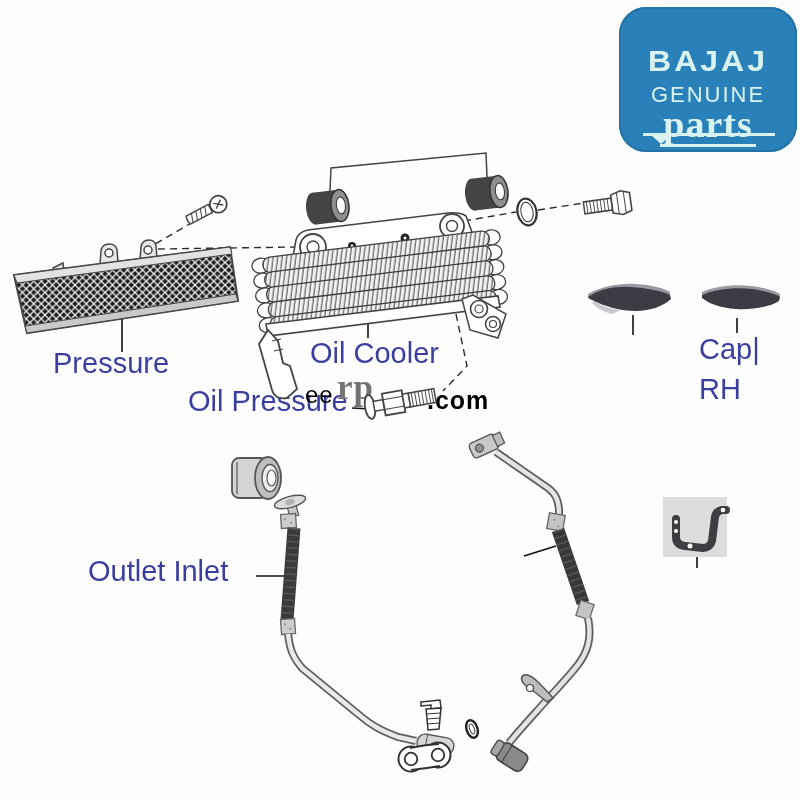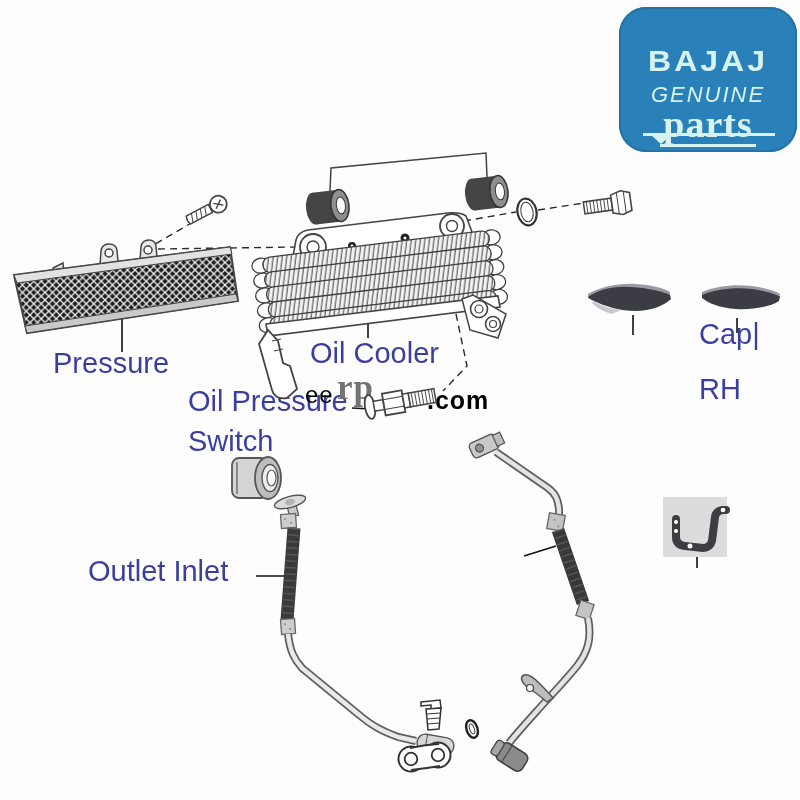--- a/index.html
+++ b/index.html
@@ -16,39 +16,38 @@
   .wm-bold{font-weight:bold;font-size:25px;}
 
   
   svg.art{position:absolute;left:0;top:0;z-index:4;pointer-events:none;}
 
   
   .logo{position:absolute;left:619px;top:7px;width:178px;height:145px;background:#2a81ba;
         border-radius:27px;z-index:5;text-align:center;color:#d8f3ef;
         box-shadow:inset 0 0 0 2px #2472a6;}
   .logo-brand{margin-top:36px;font-size:32px;font-weight:800;letter-spacing:3px;transform:scaleY(.92);}
-  .logo-genuine{margin-top:2px;font-size:22px;font-weight:400;letter-spacing:2px;font-style:italic;}
+  .logo-genuine{margin-top:2px;font-size:22px;font-weight:400;letter-spacing:2px;}
   .logo-parts{margin-top:-3px;font-size:38px;font-weight:800;letter-spacing:1px;display:inline-block;
               border-bottom:3px solid #d8f3ef;line-height:1.02;padding:0 3px;font-family:Liberation Serif, serif;}
   .logo-rule{position:absolute;left:24px;top:126px;width:132px;height:2.5px;background:#d8f3ef;}
   .logo-arrow{position:absolute;left:32px;top:128px;width:0;height:0;
               border-left:10px solid transparent;border-right:10px solid transparent;
               border-top:9px solid #d8f3ef;}
 </style>
 </head>
 <body>
 
 <div class="stage">
 
   <div class="label" style="left:53px;top:348px">Pressure</div>
   <div class="label" style="left:310px;top:338px">Oil Cooler</div>
-  <div class="label" style="left:699px;top:319px">Cap|</div>
+  <div class="label" style="left:699px;top:334px">Cap|</div>
   <div class="label" style="left:699px;top:374px">RH</div>
   <div class="label" style="left:188px;top:386px">Oil Pressure</div>
-  <div class="label" style="left:188px;top:426px">Switch</div>
   <div class="label" style="left:88px;top:556px">Outlet Inlet</div>
 
   <div class="wm">
     <span class="wm-blue" style="left:305px;top:381px">ee</span>
     <span class="wm-gray" style="left:337px;top:368px">rp</span>
     <span class="wm-blue wm-bold" style="left:427px;top:386px">.com</span>
   </div>
 
   <svg class="art" width="800" height="800" viewBox="0 0 800 800">
     <defs>

